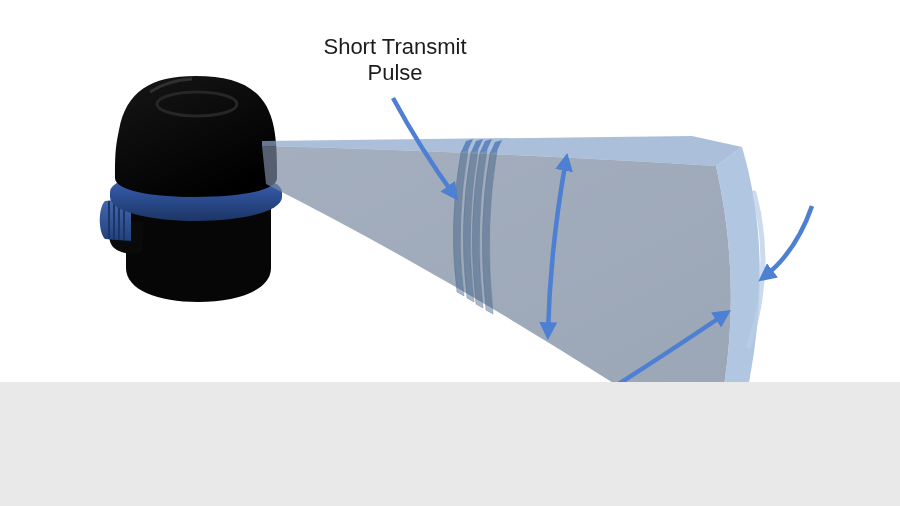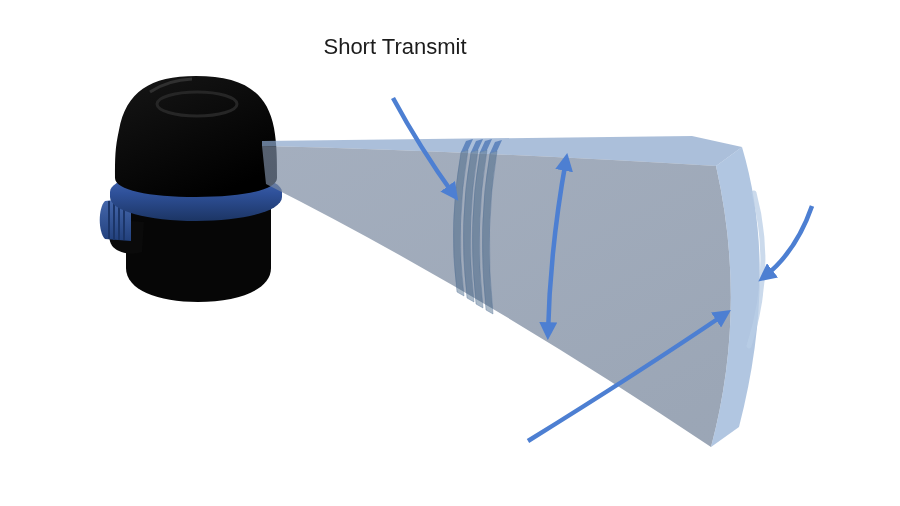--- a/index.html
+++ b/index.html
@@ -6,21 +6,21 @@
     --arrow:#4d7fd2;
     --text:#1c1c1c;
     --beam-front-face:#76869d;
     --beam-top-face:#8aa6cc;
     --beam-curved-edge:#93b0d6;
     --pulse-band:#35587d;
   }
   html,body{margin:0;padding:0;background:#e9e9e9;}
   #stage{
     position:relative;
-    width:900px;height:506px;
+    width:900px;height:382px;
     background:#ffffff;
     overflow:hidden;
     font-family:"Liberation Sans", sans-serif;
   }
   #diagram-svg{position:absolute;left:0;top:0;z-index:1;}
   .label{
     position:absolute;
     z-index:2;
     transform:translateX(-50%);
     text-align:center;
@@ -117,17 +117,18 @@
     <g>
       <path class="arrow" d="M393,98 Q420,148 454,195" marker-end="url(#ah)"></path>
       <path class="arrow" d="M566,160 Q550,249 548,333" marker-start="url(#ah)" marker-end="url(#ah)"></path>
       <path class="arrow" d="M528,441 Q641,371 725,314" marker-end="url(#ah)"></path>
       <path class="arrow" d="M812,206 Q796,252 764,277" marker-end="url(#ah)"></path>
     </g>
   </svg>
 
   <div class="label" style="left:395px;top:34px;">
     <div>Short Transmit</div>
+    <div>Pulse</div>
   </div>
 
 
 
 </div>
 
 </body></html>

